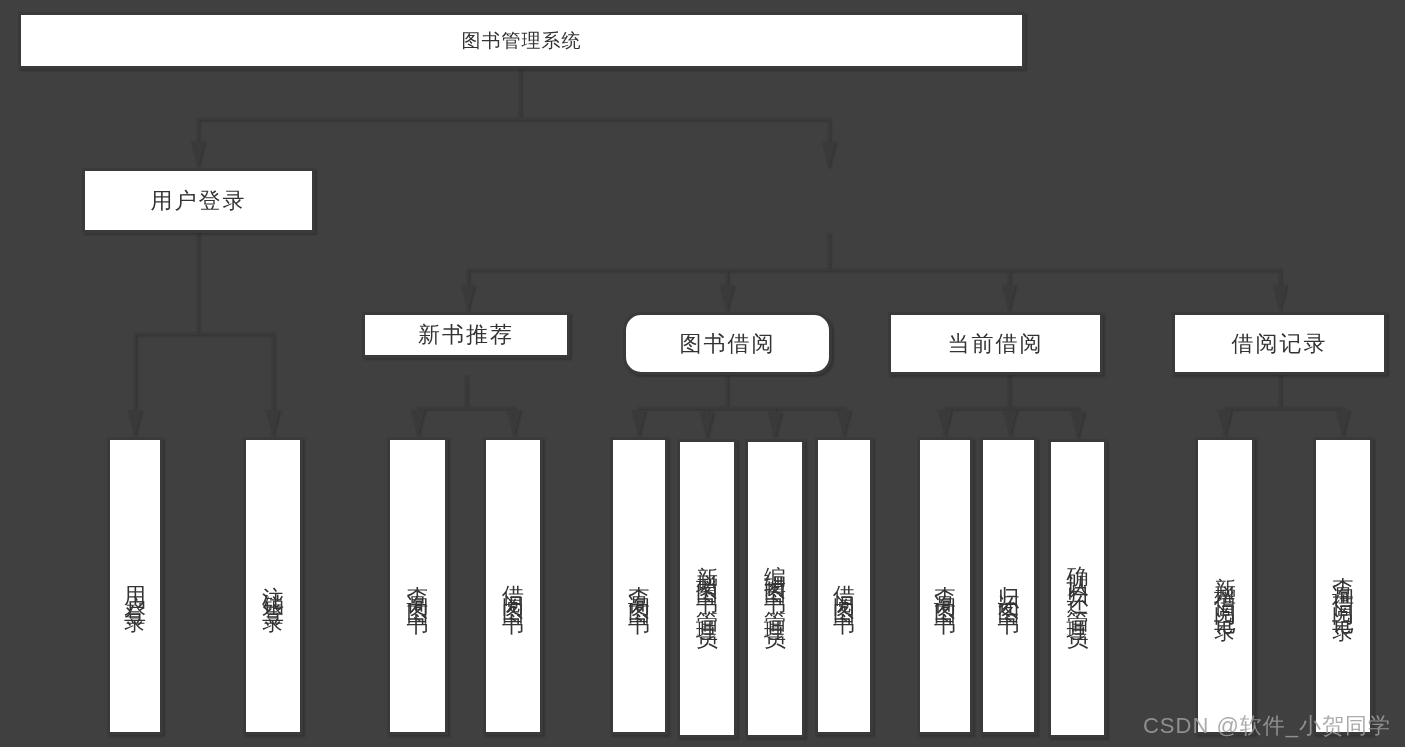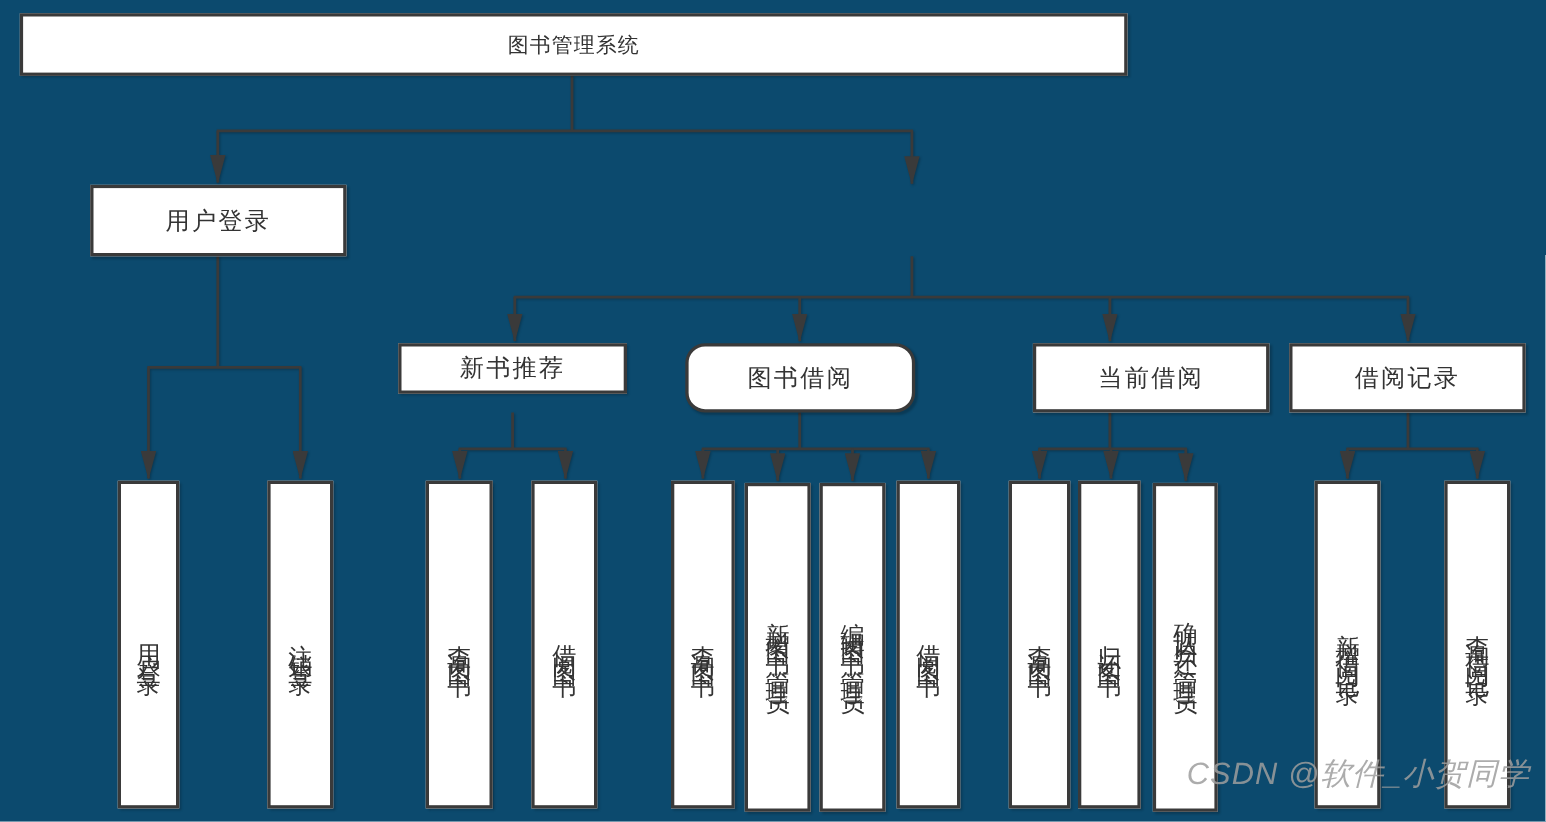--- a/index.html
+++ b/index.html
@@ -1,20 +1,20 @@
 <!DOCTYPE html>
 <html><head>
 <meta charset="utf-8">
 <style>
   html, body { margin: 0; padding: 0; background: #ffffff; }
   #canvas {
     position: relative;
     width: 1405px;
     height: 747px;
-    background: #0c4a6e;
+    background: #404040;
     overflow: hidden;
     font-family: "Liberation Sans", sans-serif;
     color: #333333;
   }
   #wires {
     position: absolute;
     left: 0; top: 0;
     width: 1405px; height: 747px;
     filter: drop-shadow(1.5px 1.5px 1px rgba(0,0,0,0.25));
   }
@@ -43,27 +43,26 @@
     writing-mode: vertical-rl;
   }
   .v-label {
     font-size: 22px;
     letter-spacing: 9px;
     line-height: 1;
   }
   .watermark {
     position: absolute;
     right: 14px;
-    bottom: 24px;
-    font-size: 28px;
+    bottom: 6px;
+    font-size: 22px;
     color: rgba(158,158,158,0.85);
     letter-spacing: 1px;
     z-index: 3;
     white-space: nowrap;
-    font-style: italic;
   }
 </style>
 </head>
 <body>
 
 <div id="canvas">
 
   <svg id="wires" viewBox="0 0 1405 747" xmlns="http://www.w3.org/2000/svg">
     <defs>
       <marker id="arrow" viewBox="0 0 26 14" refX="25" refY="7" markerWidth="26" markerHeight="14" markerUnits="userSpaceOnUse" orient="auto">
@@ -121,21 +120,21 @@
   <div class="node" style="left:82px; top:168px; width:233px; height:65px;">
     <span class="h-label">用户登录</span>
   </div>
 
   <div class="node" style="left:362px; top:312px; width:208px; height:46px;">
     <span class="h-label">新书推荐</span>
   </div>
   <div class="node" style="left:623px; top:312px; width:209px; height:63px;border-radius:18px;">
     <span class="h-label">图书借阅</span>
   </div>
-  <div class="node" style="left:939px; top:312px; width:215px; height:63px;">
+  <div class="node" style="left:888px; top:312px; width:215px; height:63px;">
     <span class="h-label">当前借阅</span>
   </div>
   <div class="node" style="left:1172px; top:312px; width:215px; height:63px;">
     <span class="h-label">借阅记录</span>
   </div>
 
   <div class="node leaf" style="left:107px; top:437px; width:56px; height:298px;">
     <span class="v-label">用户登录</span>
   </div>
   <div class="node leaf" style="left:243px; top:437px; width:60px; height:298px;">

